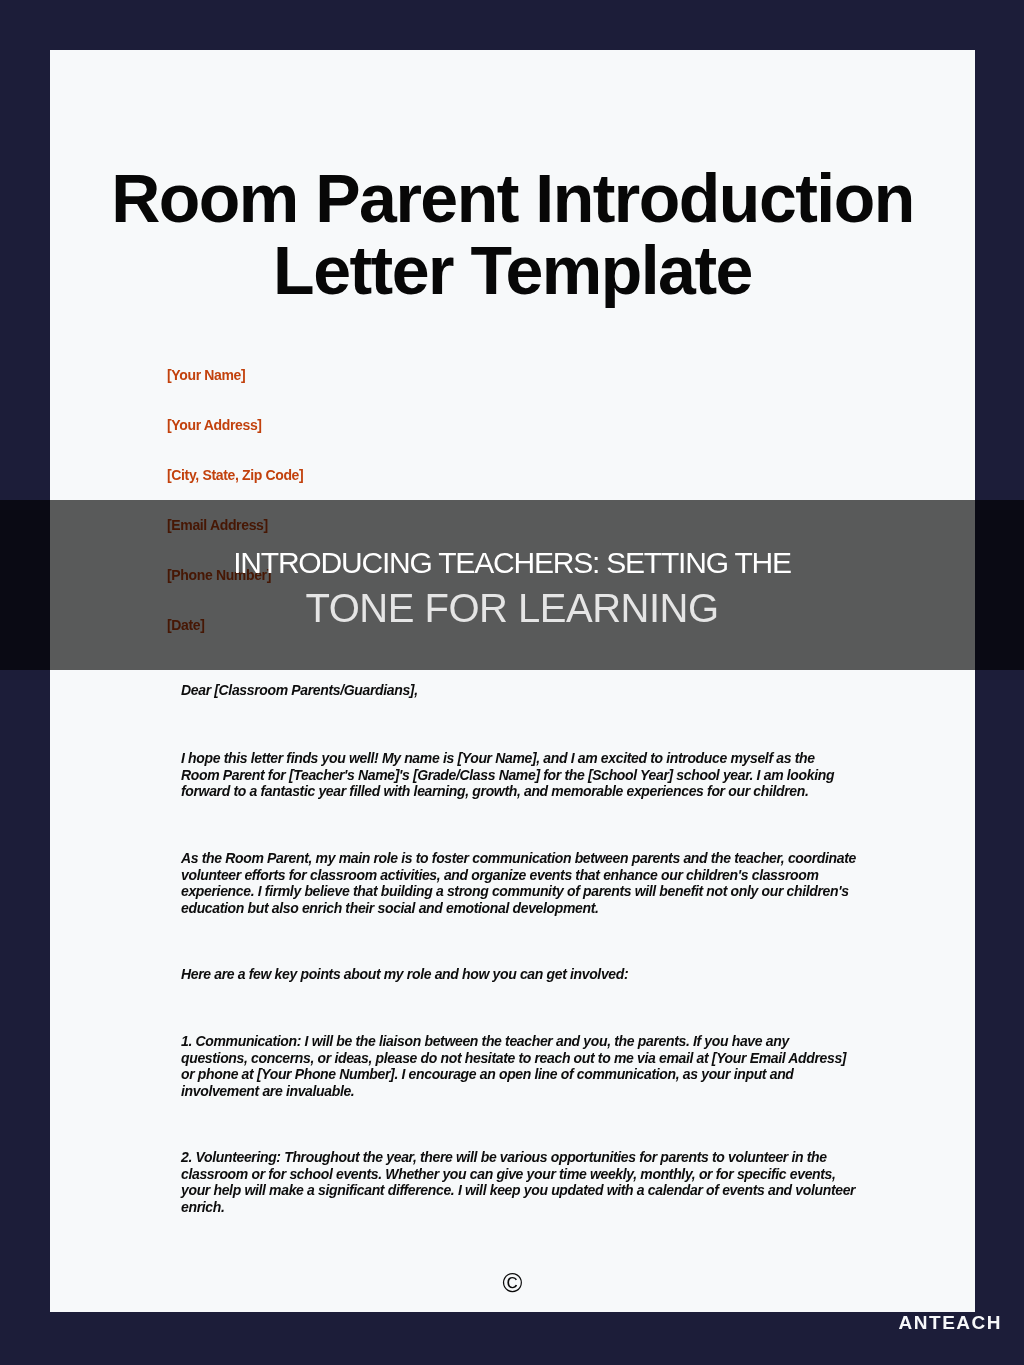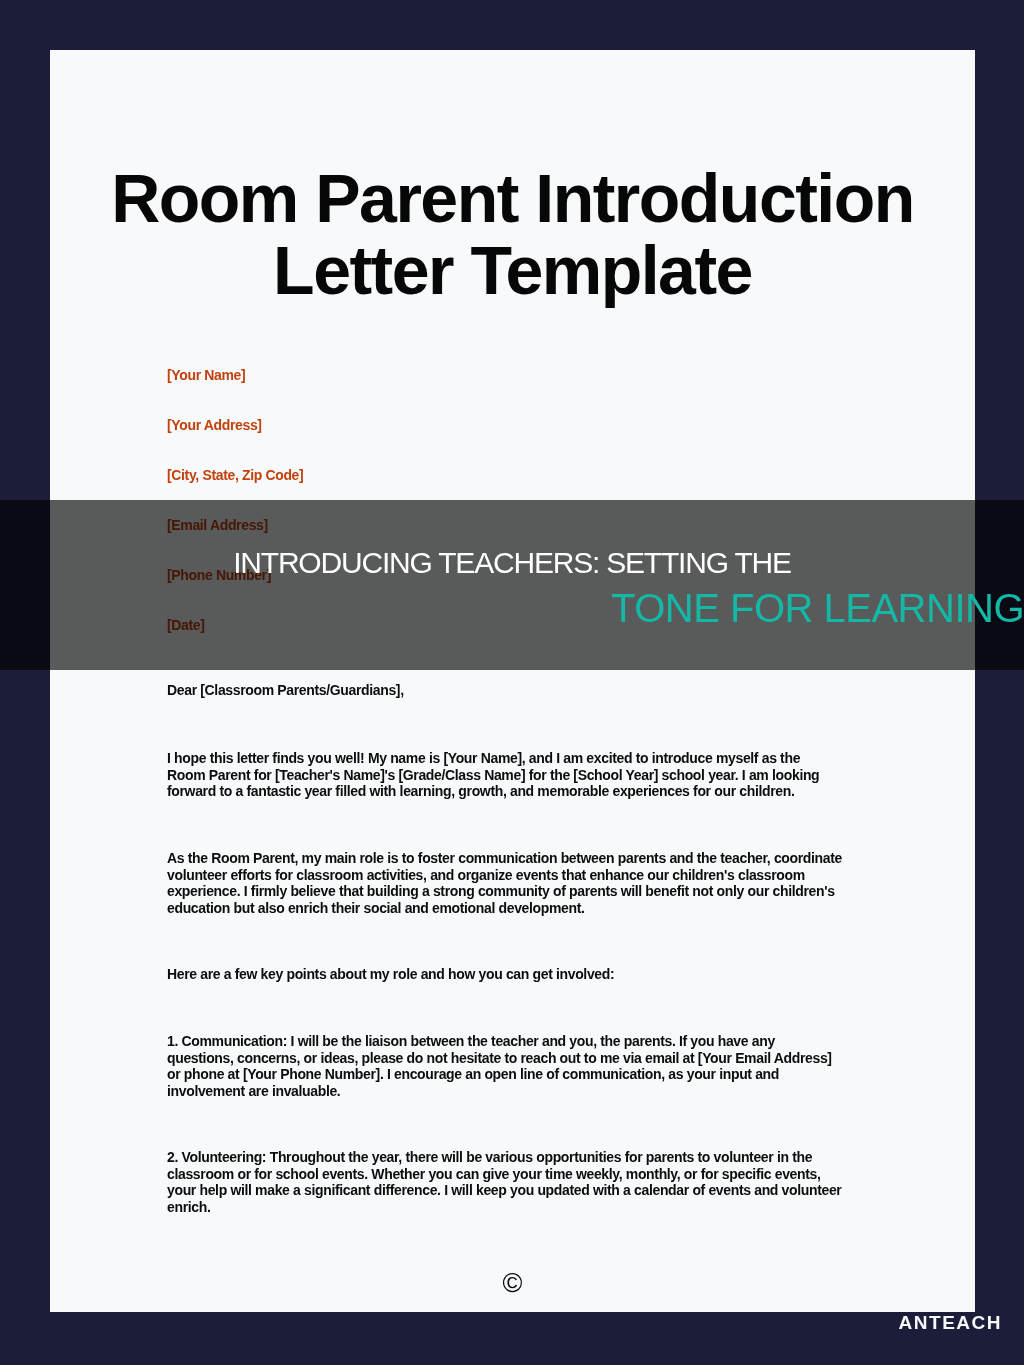--- a/index.html
+++ b/index.html
@@ -22,45 +22,45 @@
     letter-spacing:-1.5px;
     color:#070707;
     white-space:nowrap;
   }
   .fld{
     position:absolute;left:117px;
     font-size:14px;font-weight:bold;line-height:16.6px;
     letter-spacing:-0.35px;color:#c2410c;white-space:nowrap;
   }
   .para{
-    position:absolute;left:117px;
+    position:absolute;left:131px;
     font-size:14px;font-weight:bold;line-height:16.6px;
-    letter-spacing:-0.35px;color:#0d0d0d;white-space:nowrap;
+    letter-spacing:-0.35px;color:#0d0d0d;white-space:nowrap;font-style:italic;
   }
   .copyright{
     position:absolute;left:0;right:0;top:1220px;
     text-align:center;
     font-size:27px;font-weight:normal;color:#0a0a0a;line-height:27px;
   }
   .banner{
     position:absolute;left:0;top:500px;
     width:1024px;height:170px;
     background:rgba(0,0,0,0.64);
   }
   .banner-line1{
     position:absolute;left:0;right:0;top:48px;
     text-align:center;
     font-size:30px;font-weight:normal;line-height:30px;
     letter-spacing:-1.2px;color:#ffffff;white-space:nowrap;
   }
   .banner-line2{
     position:absolute;left:0;right:0;top:87px;
-    text-align:right;
+    text-align:center;
     font-size:40px;font-weight:normal;line-height:42px;
-    letter-spacing:-0.5px;color:#14b8a6;white-space:nowrap;
+    letter-spacing:-0.5px;color:#e5e5e5;white-space:nowrap;
   }
   .brand{
     position:absolute;top:1310px;right:22px;
     font-size:19px;font-weight:bold;line-height:26px;
     letter-spacing:1.5px;color:#f7f8fa;white-space:nowrap;
   }
 </style>
 </head>
 <body>
 

